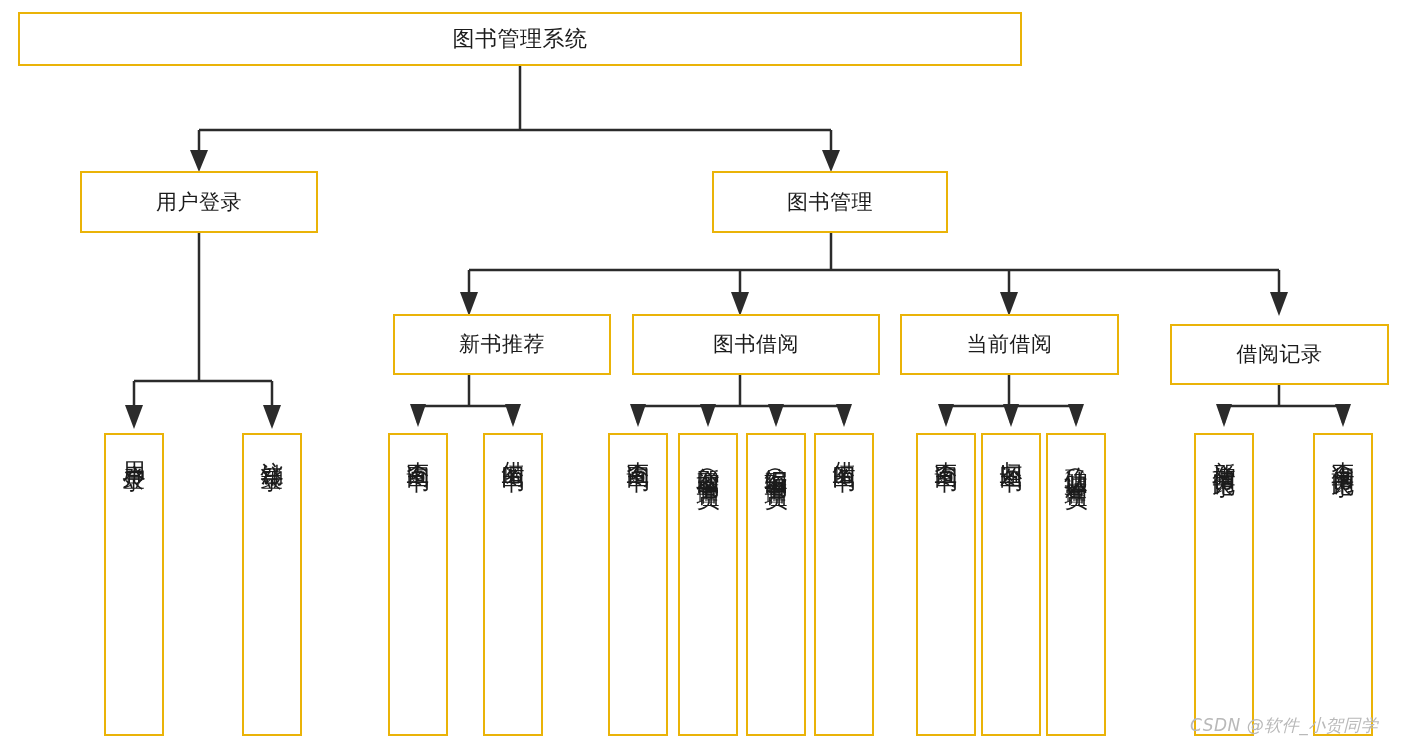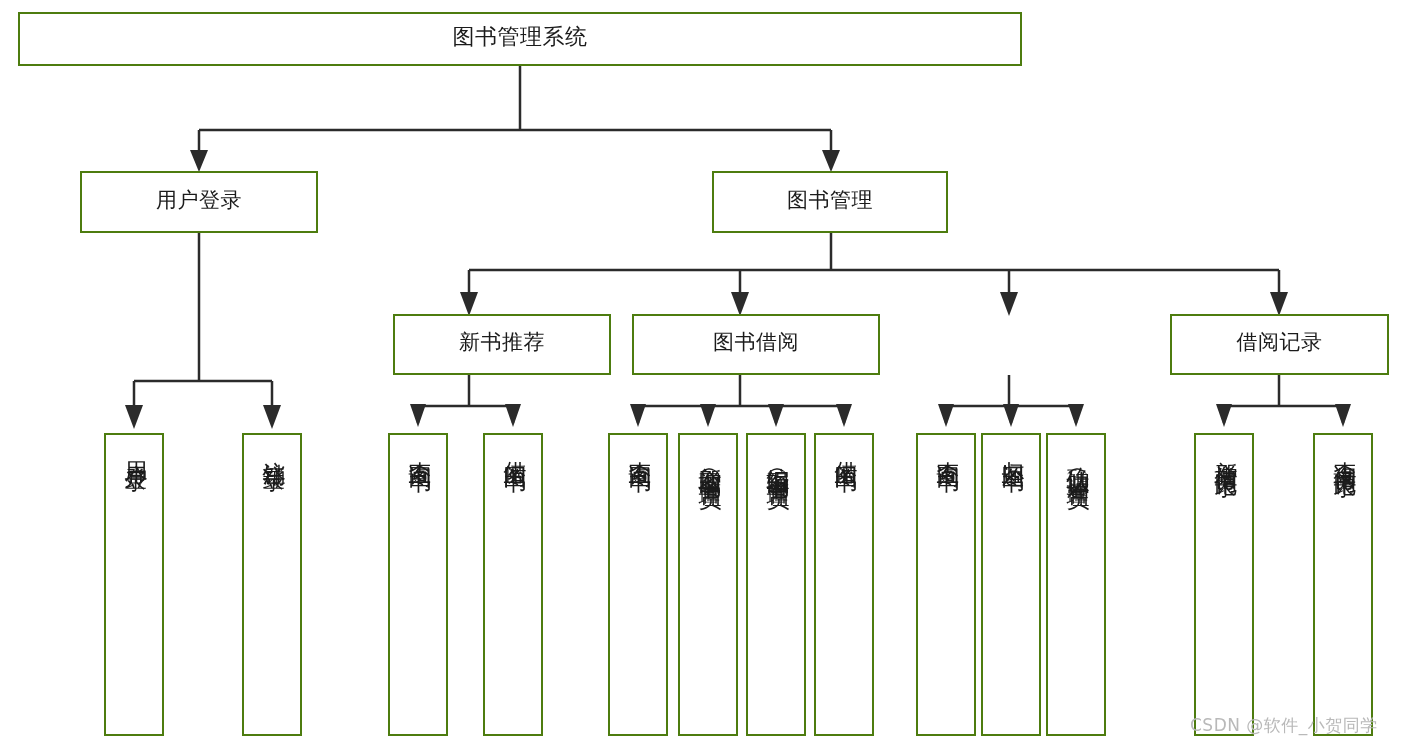--- a/index.html
+++ b/index.html
@@ -23,26 +23,25 @@
     left: 0;
     top: 0;
     width: 1405px;
     height: 747px;
     pointer-events: none;
   }
   .node {
     position: absolute;
     box-sizing: border-box;
     background: #ffffff;
-    border: 2px solid #4d7c0f;
+    border: 2px solid #eab308;
     display: flex;
     align-items: center;
     justify-content: center;
     color: #1b1b1b;
-    font-family: Liberation Mono, monospace;
   }
   .node .label {
     display: block;
     text-align: center;
     letter-spacing: 0.5px;
     line-height: 1.18;
     white-space: nowrap;
   }
   
   .node.h .label {
@@ -67,20 +66,21 @@
   }
   .node.v.tall-pad {
     padding-top: 14px;
   }
   .watermark {
     position: absolute;
     font-size: 17px;
     color: #b9b9b9;
     white-space: nowrap;
     letter-spacing: 0.5px;
+    font-style: italic;
   }
 </style>
 </head>
 <body>
 
 <div id="canvas">
 
   <svg class="edges" viewBox="0 0 1405 747">
     <defs>
       <marker id="arrow" viewBox="0 0 12 14" refX="6" refY="13" markerWidth="12" markerHeight="14" orient="auto-start-reverse">
@@ -169,21 +169,24 @@
   <div class="node h" style="left:712px; top:171px; width:236px; height:62px;">
     <span class="label">图书管理</span>
   </div>
 
   <div class="node h" style="left:360px; top:314px; width:218px; height:61px;margin-left:33px;">
     <span class="label">新书推荐</span>
   </div>
   <div class="node h" style="left:632px; top:314px; width:248px; height:61px;">
     <span class="label">图书借阅</span>
   </div>
-  <div class="node h" style="left:1170px; top:314px; width:219px; height:61px;">
+  <div class="node h" style="left:900px; top:314px; width:219px; height:61px;">
+    <span class="label">当前借阅</span>
+  </div>
+  <div class="node h" style="left:1170px; top:324px; width:219px; height:61px;">
     <span class="label">借阅记录</span>
   </div>
 
   <div class="node v" style="left:104px; top:433px; width:60px; height:303px;">
     <span class="label">用户登录</span>
   </div>
   <div class="node v" style="left:242px; top:433px; width:60px; height:303px;">
     <span class="label">注销登录</span>
   </div>
 

